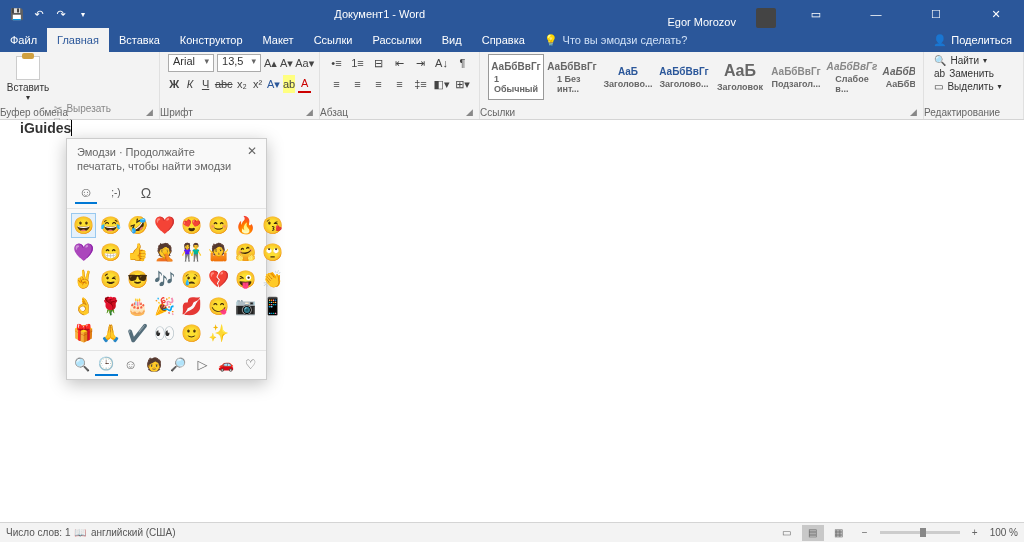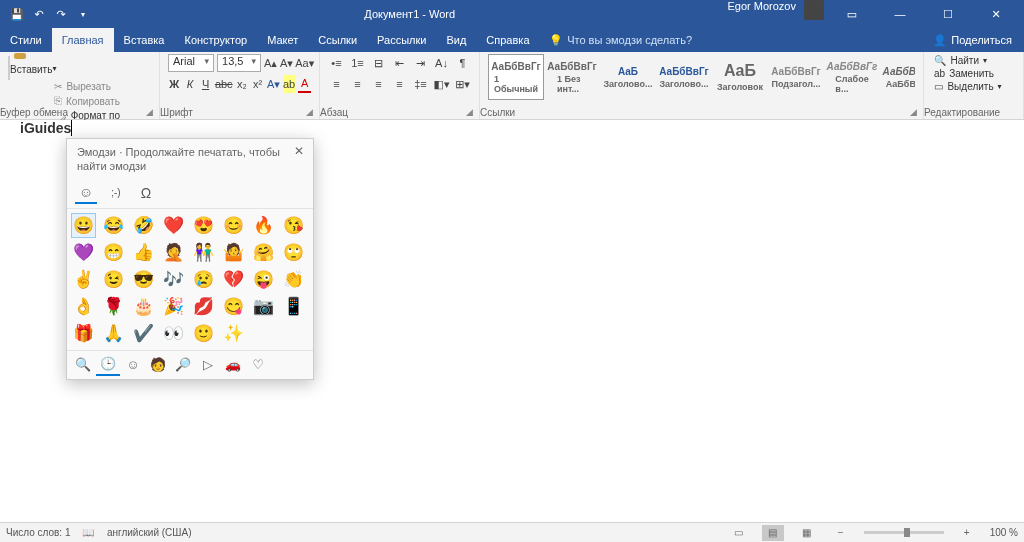--- a/index.html
+++ b/index.html
@@ -2,37 +2,37 @@
 <html><head>
 <meta charset="utf-8">
 <style>
 * { margin: 0; padding: 0; box-sizing: border-box; font-family: "Segoe UI", Arial, sans-serif; }
 body { background: #fff; width: 1024px; height: 542px; overflow: hidden; font-size: 11px; color: #333; }
 
 .titlebar { height: 28px; background: #2b579a; color: #fff; display: flex; align-items: center; font-size: 11px; }
 .qat { display: flex; gap: 4px; padding: 0 8px; align-items: center; }
 .qat span { width: 18px; height: 18px; display: inline-flex; justify-content: center; align-items: center; cursor: pointer; }
 .doc-title { flex: 1; text-align: center; }
-.user-area { display: flex; align-items: flex-start; gap: 8px; padding: 0 8px; }
+.user-area { display: flex; align-items: flex-end; gap: 20px; padding: 0 8px; }
 .win-btn { width: 40px; height: 28px; display: inline-flex; justify-content: center; align-items: center; cursor: pointer; }
 .avatar { width: 20px; height: 20px; background: #444; border-radius: 2px; }
 
 .tabbar { height: 24px; background: #2b579a; color: #fff; display: flex; align-items: stretch; font-size: 11px; }
 .tab { padding: 0 10px; display: flex; align-items: center; cursor: pointer; }
 .tab.active { background: #f3f3f3; color: #2b579a; }
 .tell-me { display: flex; align-items: center; gap: 4px; padding: 0 10px; color: #cfe0f6; }
 .share { margin-left: auto; padding: 0 12px; display: flex; align-items: center; gap: 4px; }
 
 .ribbon { height: 68px; background: #f3f3f3; border-bottom: 1px solid #d4d4d4; display: flex; position: relative; }
 .group { border-right: 1px solid #e0e0e0; padding: 2px 8px 0 8px; display: flex; flex-direction: column; position: relative; }
 .group-label { position: absolute; bottom: 1px; left: 0; right: 0; text-align: left; font-size: 10px; color: #666; }
 .launcher { position: absolute; bottom: 2px; right: 3px; width: 10px; height: 10px; font-size: 9px; color: #888; cursor: pointer; }
 
 .clip-grp { width: 160px; }
-.paste-btn { display: flex; align-items: center; width: 40px; padding-top: 2px; cursor: pointer; float: left; }
+.paste-btn { display: flex; flex-direction: column; align-items: center; width: 40px; padding-top: 2px; cursor: pointer; float: left; }
 .paste-btn .ic { width: 24px; height: 24px; background: #fff; border: 1px solid #ccc; position: relative; }
 .paste-btn .ic::before { content: ""; position: absolute; top: -4px; left: 5px; width: 12px; height: 6px; background: #d0a040; border-radius: 2px; }
 .clip-right { margin-left: 44px; display: flex; flex-direction: column; gap: 1px; font-size: 10px; color: #888; }
 .clip-right > div { display: flex; align-items: center; gap: 4px; padding: 1px 2px; cursor: default; }
 .clip-right .en { color: #333; cursor: pointer; }
 
 .font-grp { width: 160px; }
 .font-row { display: flex; gap: 3px; align-items: center; margin-bottom: 3px; }
 .font-sel { height: 18px; border: 1px solid #ababab; background: #fff; font-size: 11px; padding: 0 18px 0 4px; cursor: pointer; position: relative; }
 .font-sel::after { content: "▾"; position: absolute; right: 4px; top: 1px; font-size: 9px; color: #666; }
@@ -50,34 +50,34 @@
 .style-scroll span { flex: 1; display: flex; justify-content: center; align-items: center; font-size: 9px; color: #666; cursor: pointer; }
 
 .edit-grp { width: 100px; }
 .edit-grp .item { display: flex; align-items: center; gap: 4px; font-size: 10px; padding: 1px 2px; cursor: pointer; }
 
 .document-area { position: absolute; top: 120px; bottom: 20px; left: 0; right: 0; background: #fff; font-weight: bold; }
 .page-text { position: absolute; top: 0; left: 20px; font-size: 14px; font-family: Arial; }
 .cursor { border-right: 1px solid #000; animation: blink 1s infinite; }
 @keyframes blink { 50% { border-color: transparent; } }
 
-.emoji-panel { position: absolute; top: 138px; left: 66px; width: 248px; background: #f9f9f9; border: 1px solid #ccc; box-shadow: 0 4px 16px rgba(0,0,0,0.25); z-index: 10; font-size: 11px; }
+.emoji-panel { position: absolute; top: 138px; left: 66px; width: 201px; background: #f9f9f9; border: 1px solid #ccc; box-shadow: 0 4px 16px rgba(0,0,0,0.25); z-index: 10; font-size: 11px; }
 .emoji-header { padding: 6px 24px 6px 10px; color: #666; position: relative; line-height: 1.3; }
 .emoji-close { position: absolute; top: 4px; right: 6px; width: 16px; height: 16px; cursor: pointer; display: flex; justify-content: center; align-items: center; font-size: 12px; color: #666; }
 .emoji-tabs { display: flex; gap: 8px; padding: 2px 8px 4px 8px; border-bottom: 1px solid #e4e4e4; }
 .emoji-tabs span { width: 22px; height: 22px; display: inline-flex; justify-content: center; align-items: center; cursor: pointer; font-size: 14px; color: #555; }
 .emoji-tabs span.active { border-bottom: 2px solid #0078d4; }
 .emoji-grid { display: grid; grid-template-columns: repeat(8, 1fr); gap: 2px; padding: 4px; }
 .emoji-cell { width: 25px; height: 25px; display: flex; justify-content: center; align-items: center; font-size: 17px; cursor: pointer; border: 1px solid transparent; }
 .emoji-cell.sel { background: #e5f1fb; border-color: #99c9ef; }
 .emoji-cats { display: flex; padding: 3px 4px; border-top: 1px solid #e4e4e4; gap: 1px; }
 .emoji-cats span { width: 24px; height: 22px; display: inline-flex; justify-content: center; align-items: center; font-size: 13px; cursor: pointer; color: #666; }
 .emoji-cats span.active { border-bottom: 2px solid #0078d4; }
 
-.statusbar { position: absolute; bottom: 0; left: 0; right: 0; height: 20px; background: #f3f3f3; border-top: 1px solid #d4d4d4; display: flex; align-items: center; font-size: 10px; color: #555; padding: 0 6px; gap: 12px; }
+.statusbar { position: absolute; bottom: 0; left: 0; right: 0; height: 20px; background: #f3f3f3; border-top: 1px solid #d4d4d4; display: flex; align-items: center; font-size: 10px; color: #555; padding: 0 6px; gap: 4px; }
 .statusbar .spacer { flex: 1; }
 .view-btn { width: 22px; height: 16px; display: inline-flex; justify-content: center; align-items: center; cursor: pointer; color: #666; }
 .view-btn.active { background: #c8c8c8; }
 .zoom-slider { width: 80px; height: 3px; background: #ccc; position: relative; cursor: pointer; }
 .zoom-slider::before { content: ""; position: absolute; left: 50%; top: -3px; width: 6px; height: 9px; background: #888; }
 </style>
 </head>
 <body>
 
 <div class="titlebar">
@@ -92,21 +92,21 @@
     <span>Egor Morozov</span>
     <span class="avatar"></span>
     <span class="win-btn">▭</span>
     <span class="win-btn">—</span>
     <span class="win-btn">☐</span>
     <span class="win-btn">✕</span>
   </div>
 </div>
 
 <div class="tabbar">
-  <div class="tab">Стили</div>
+  <div class="tab">Файл</div>
   <div class="tab active">Главная</div>
   <div class="tab">Вставка</div>
   <div class="tab">Конструктор</div>
   <div class="tab">Макет</div>
   <div class="tab">Ссылки</div>
   <div class="tab">Рассылки</div>
   <div class="tab">Вид</div>
   <div class="tab">Справка</div>
   <div class="tell-me">
     <span>💡</span>

